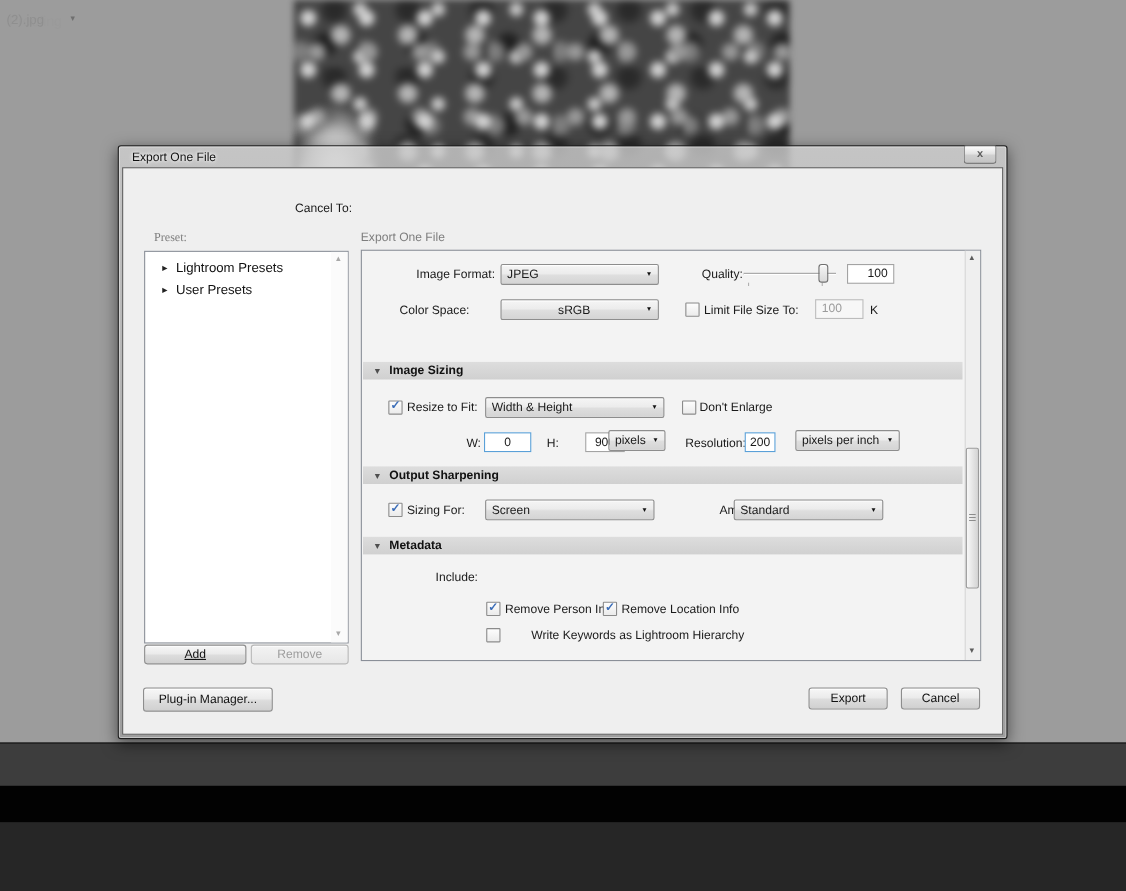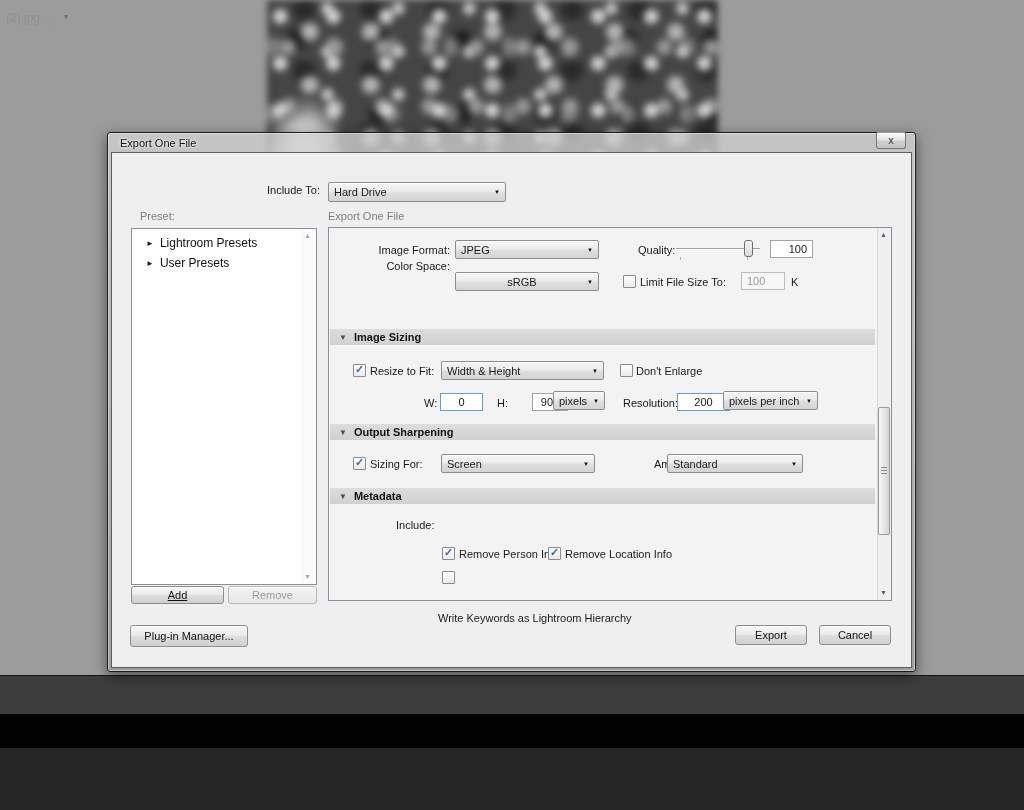--- a/index.html
+++ b/index.html
@@ -122,27 +122,23 @@
   </div>
 
   <div class="layer">
     <div class="dialog"></div>
     <div class="dlg-title-text">Export One File</div>
     <div class="close-btn">
         <span>x</span>
       </div>
     <div class="dlg-client"></div>
 
-    <div class="lbl r" style="left:220px; top:184px; width:100px;">Include To:</div>
-    <div class="combo" style="left:328px; top:182px; width:178px; height:20px;">
-      <span class="ct">Hard Drive</span>
-      <span class="ca">▼</span>
-    </div>
-
-    <div class="glbl" style="left:140px; top:210px;">Preset:</div>
+    <div class="lbl r" style="left:220px; top:184px; width:100px;">Cancel To:</div>
+
+    <div class="glbl" style="left:140px; top:210px;font-family:Liberation Serif, serif;">Preset:</div>
     <div class="listbox"></div>
     <div class="lb-scroll"></div>
     <div class="lb-up">▲</div>
     <div class="lb-down">▼</div>
     <div class="tree-row" style="left:146px; top:234px;">
       <span class="tree-arrow">►</span>
       <span class="tree-lbl">Lightroom Presets</span>
     </div>
     <div class="tree-row" style="left:146px; top:254px;">
       <span class="tree-arrow">►</span>
@@ -161,21 +157,21 @@
     </div>
     <div class="lbl" style="left:638px; top:244px;">Quality:</div>
     <div class="slider">
       <div class="sl-track"></div>
       <div class="sl-tick" style="left:4px;"></div>
       <div class="sl-tick" style="left:71px;"></div>
       <div class="sl-handle"></div>
     </div>
     <div class="field f-right" style="left:770px; top:240px; width:43px;">100</div>
 
-    <div class="lbl r" style="left:340px; top:260px; width:110px;">Color Space:</div>
+    <div class="lbl r" style="left:340px; top:276px; width:110px;text-align:center;">Color Space:</div>
     <div class="combo" style="left:455px; top:272px; width:144px;text-align:center;">
       <span class="ct">sRGB</span>
       <span class="ca">▼</span>
     </div>
     <span class="checkbox" style="left:623px; top:275px;"></span>
     <div class="lbl" style="left:640px; top:276px;">Limit File Size To:</div>
     <div class="field f-disabled" style="left:741px; top:272px; width:44px;">100</div>
     <div class="lbl" style="left:791px; top:276px;">K</div>
 
     <div class="sec-hdr" style="left:330px; top:329px; width:545px;">
@@ -195,21 +191,21 @@
 
     <div class="lbl" style="left:424px; top:397px;">W:</div>
     <div class="field f-focus" style="left:440px; top:393px; width:43px;">0</div>
     <div class="lbl" style="left:497px; top:397px;">H:</div>
     <div class="field" style="left:532px; top:393px; width:36px;">900</div>
     <div class="combo" style="left:553px; top:391px; width:52px;">
       <span class="ct">pixels</span>
       <span class="ca">▼</span>
     </div>
     <div class="lbl" style="left:623px; top:397px;">Resolution:</div>
-    <div class="field f-focus" style="left:677px; top:393px; width:53px;text-align:right;">200</div>
+    <div class="field f-focus" style="left:677px; top:393px; width:28px;text-align:right;">200</div>
     <div class="combo" style="left:723px; top:391px; width:95px;">
       <span class="ct">pixels per inch</span>
       <span class="ca">▼</span>
     </div>
 
     <div class="sec-hdr" style="left:330px; top:424px; width:545px;">
       <span class="tri">▼</span>
       <span>Output Sharpening</span>
     </div>
     <span class="checkbox" style="left:353px; top:457px;">
@@ -233,21 +229,21 @@
     <div class="lbl" style="left:396px; top:519px;">Include:</div>
     <span class="checkbox" style="left:442px; top:547px;">
         <span class="check">✓</span>
       </span>
     <div class="lbl" style="left:459px; top:548px;">Remove Person Info</div>
     <span class="checkbox" style="left:548px; top:547px;">
         <span class="check">✓</span>
       </span>
     <div class="lbl" style="left:565px; top:548px;">Remove Location Info</div>
     <span class="checkbox" style="left:442px; top:571px;"></span>
-    <div class="lbl" style="left:438px; top:572px;margin-top:40px;">Write Keywords as Lightroom Hierarchy</div>
+    <div class="lbl" style="left:483px; top:572px;">Write Keywords as Lightroom Hierarchy</div>
 
     <div class="sp-scrollbar"></div>
     <div class="sp-up">▲</div>
     <div class="sp-down">▼</div>
     <div class="sp-thumb">
       <div class="sp-grip"></div>
     </div>
 
     <div class="btn" style="left:130px; top:625px; width:118px; height:22px;">Plug-in Manager...</div>
     <div class="btn" style="left:735px; top:625px; width:72px; height:20px;">Export</div>

